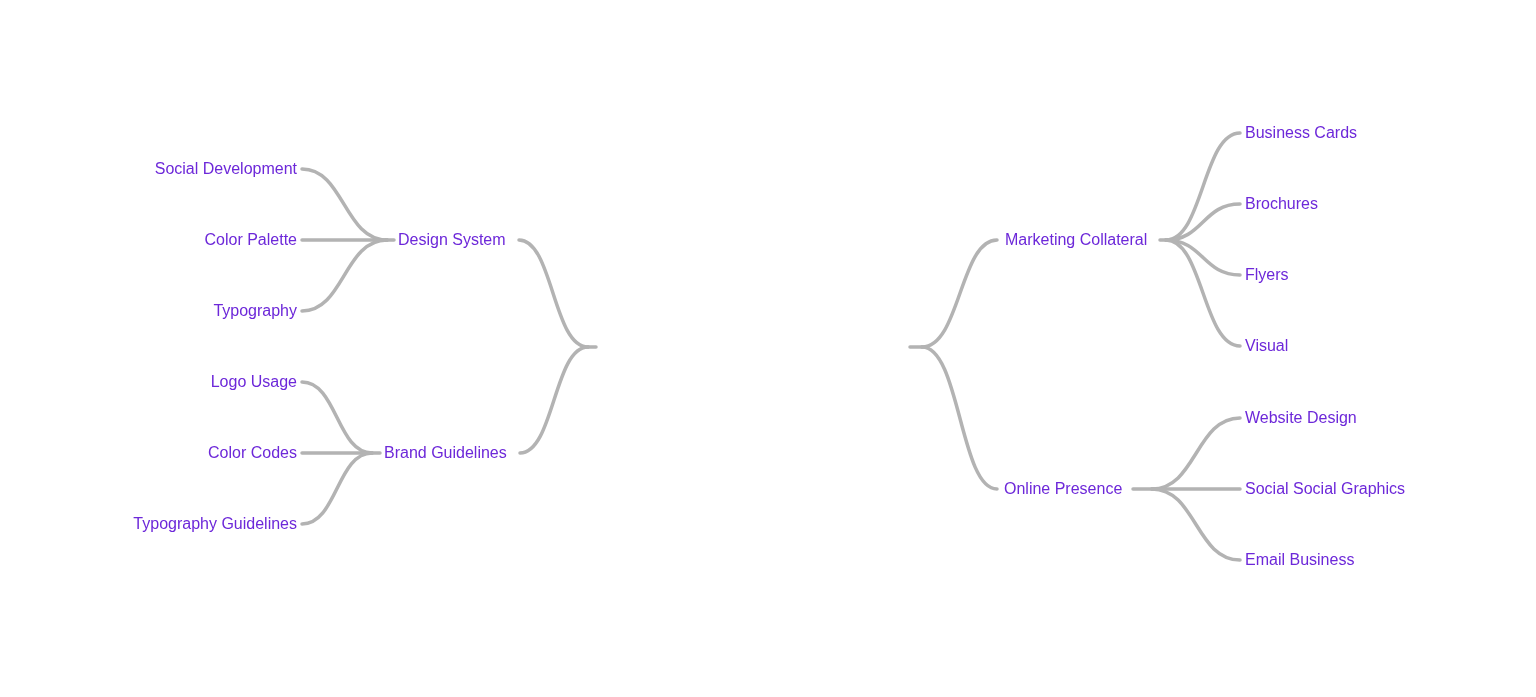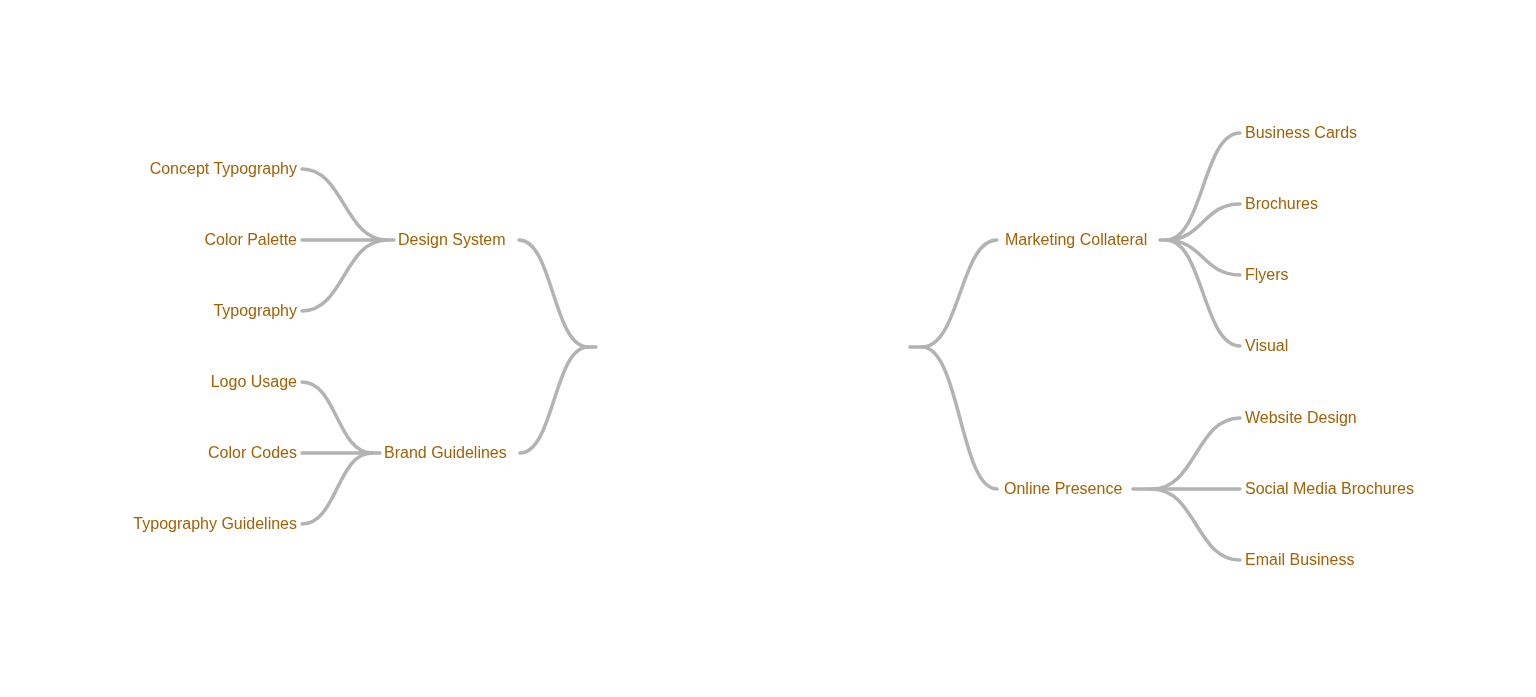--- a/index.html
+++ b/index.html
@@ -27,21 +27,21 @@
   }
   .links path, .links line {
     fill: none;
     stroke: #b3b3b3;
     stroke-width: 3.5;
     stroke-linecap: round;
   }
   .node {
     position: absolute;
     white-space: nowrap;
-    color: #a16207;
+    color: #6d28d9;
     font-size: 16px;
     line-height: 22px;
     transform: translateY(-50%);
     cursor: pointer;
   }
   .node.leaf-left {
     text-align: right;
   }
   .node.branch {
     font-weight: normal;
@@ -90,28 +90,28 @@
     <path d="M 1152 489 C 1196 489 1196 560 1240 560"></path>
     <path d="M 1133 489 L 1152 489"></path>
   </svg>
 
 
   <div class="node branch" style="left:398px; top:240px;">Design System</div>
   <div class="node branch" style="left:384px; top:453px;">Brand Guidelines</div>
   <div class="node branch" style="left:1005px; top:240px;">Marketing Collateral</div>
   <div class="node branch" style="left:1004px; top:489px;">Online Presence</div>
 
-  <div class="node leaf-left" style="right:1239px; top:169px;">Concept Typography</div>
+  <div class="node leaf-left" style="right:1239px; top:169px;">Social Development</div>
   <div class="node leaf-left" style="right:1239px; top:240px;">Color Palette</div>
   <div class="node leaf-left" style="right:1239px; top:311px;">Typography</div>
   <div class="node leaf-left" style="right:1239px; top:382px;">Logo Usage</div>
   <div class="node leaf-left" style="right:1239px; top:453px;">Color Codes</div>
   <div class="node leaf-left" style="right:1239px; top:524px;">Typography Guidelines</div>
 
   <div class="node" style="left:1245px; top:133px;">Business Cards</div>
   <div class="node" style="left:1245px; top:204px;">Brochures</div>
   <div class="node" style="left:1245px; top:275px;">Flyers</div>
   <div class="node" style="left:1245px; top:346px;">Visual</div>
   <div class="node" style="left:1245px; top:418px;">Website Design</div>
-  <div class="node" style="left:1245px; top:489px;">Social Media Brochures</div>
+  <div class="node" style="left:1245px; top:489px;">Social Social Graphics</div>
   <div class="node" style="left:1245px; top:560px;">Email Business</div>
 
 </div>
 
 </body></html>

